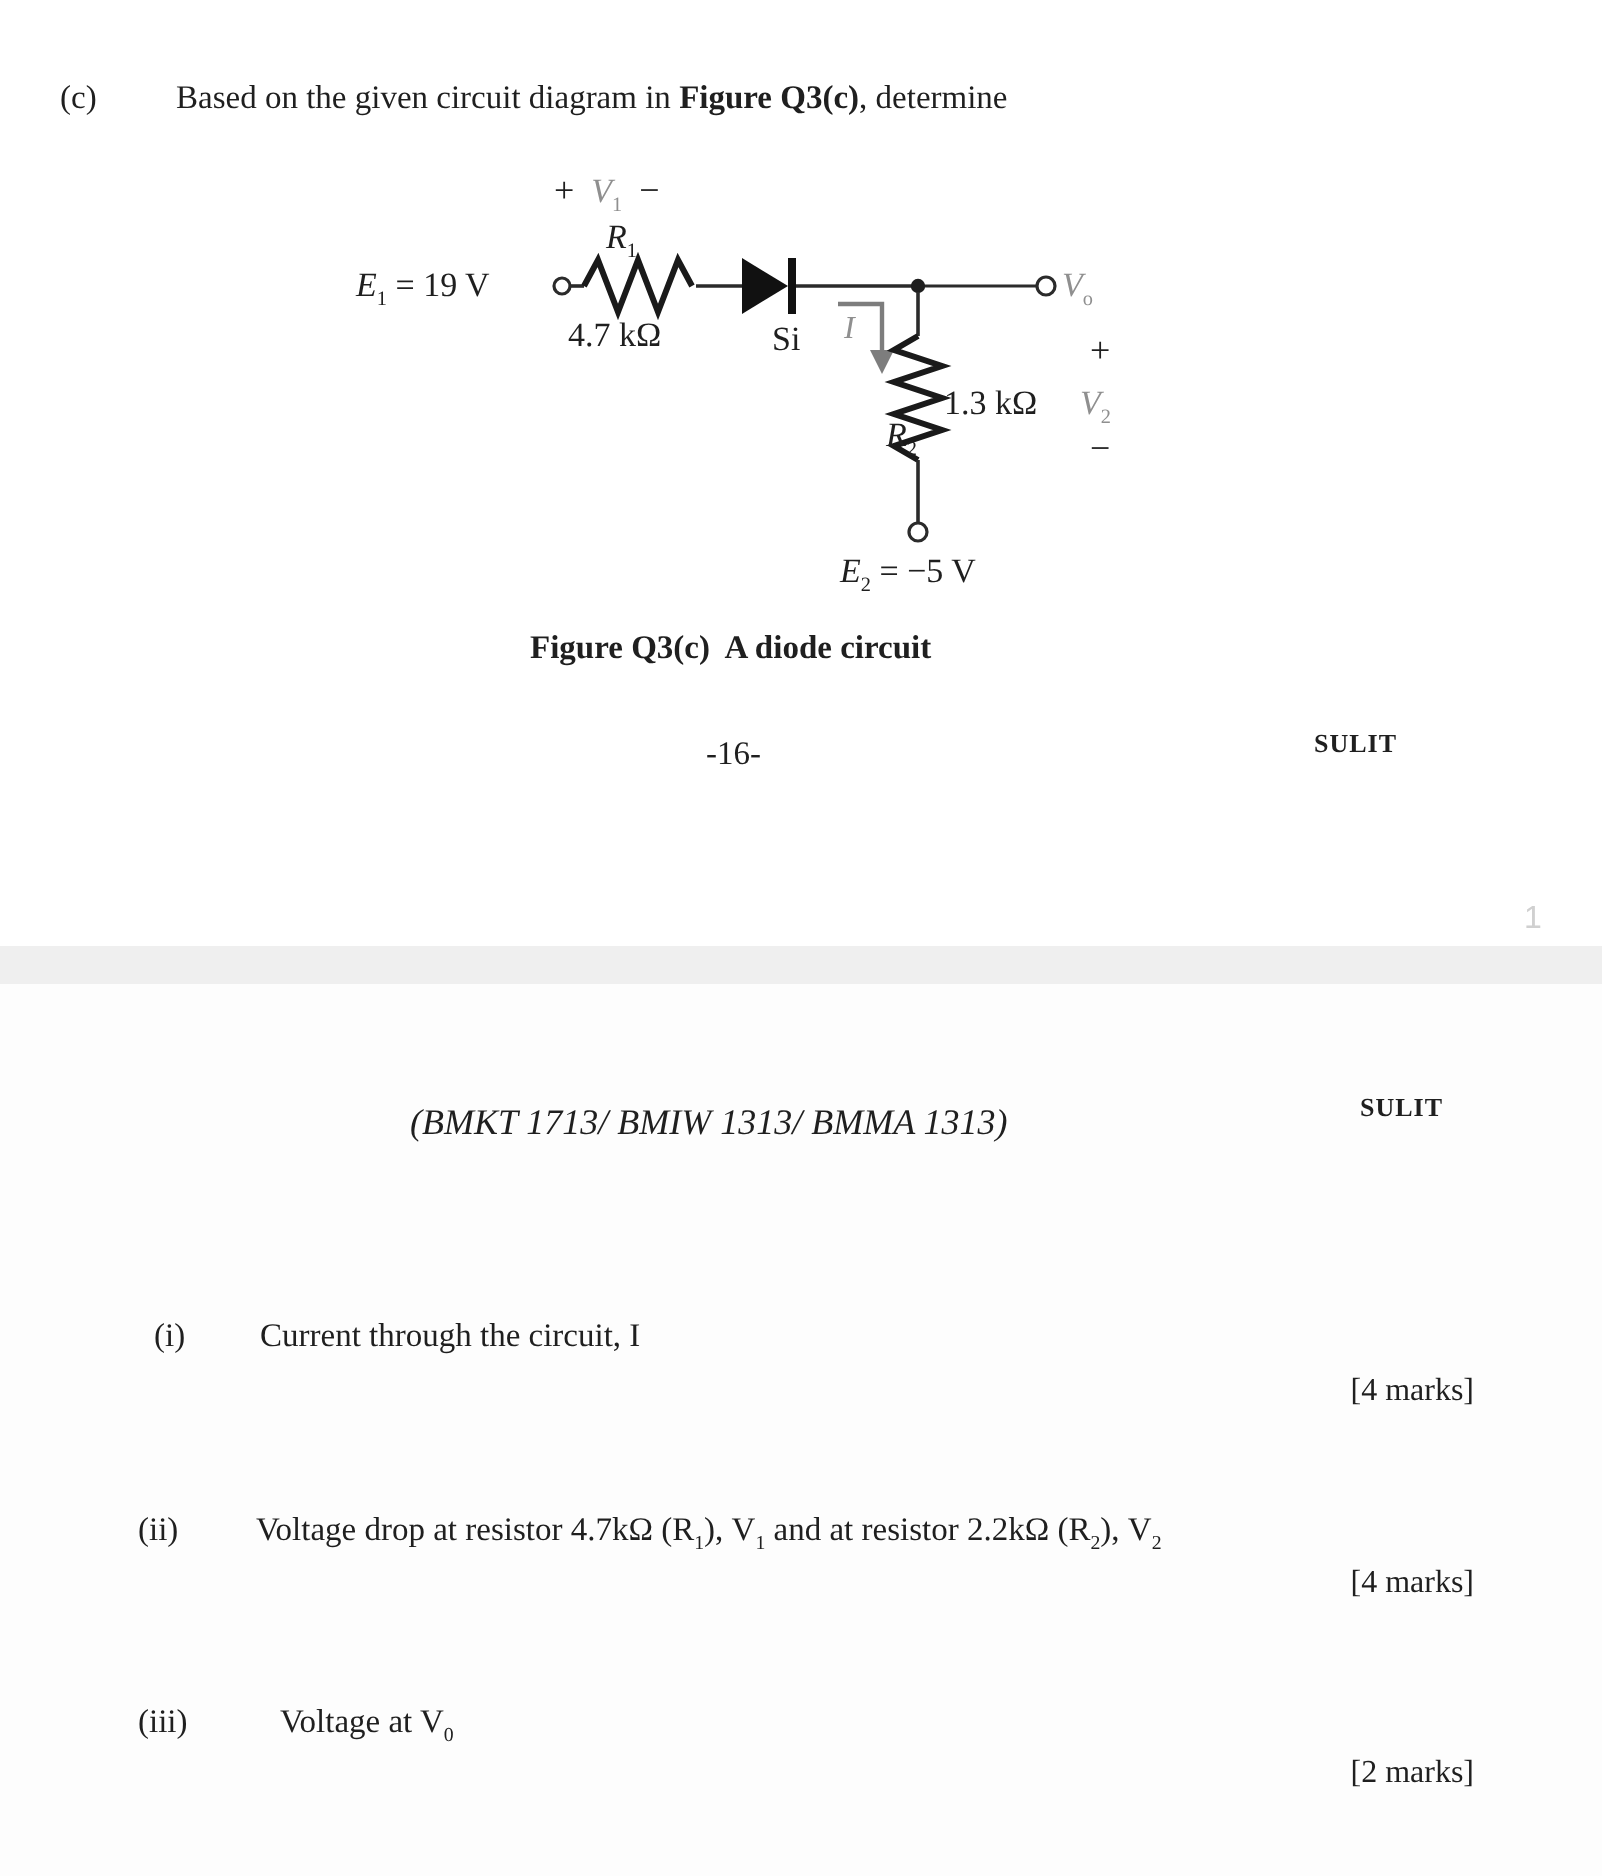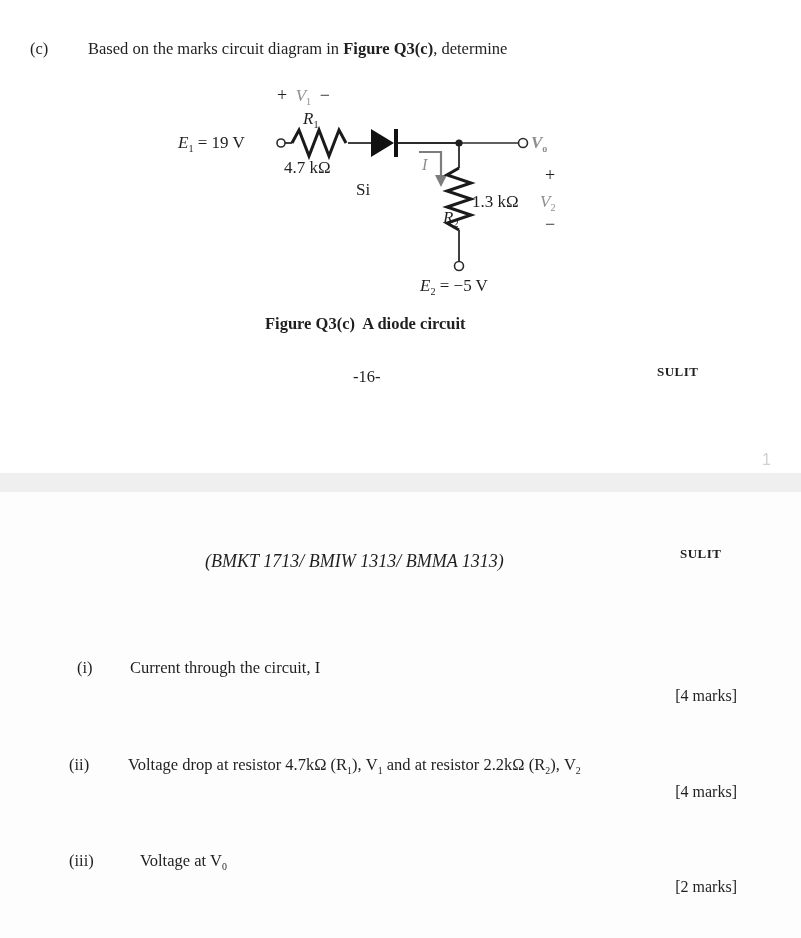--- a/index.html
+++ b/index.html
@@ -22,21 +22,21 @@
   .page2-bg { position:absolute; left:0; top:492px; width:801px; height:446px; background:#fdfdfd; }
   .page-indicator { position:absolute; left:762px; top:451px; font-family:"Liberation Sans","DejaVu Sans",sans-serif;
     font-size:16px; color:#d0d0d0; }
   svg.circuit { position:absolute; left:0; top:0; }
   .sign { font-size:18px; }
 </style>
 </head>
 <body>
 
 <div class="abs body-text" style="left:30px; top:39px;">(c)</div>
-<div class="abs body-text" style="left:88px; top:39px;"><span>Based on the marks circuit diagram in </span><span class="b">Figure Q3(c)</span><span>, determine</span></div>
+<div class="abs body-text" style="left:88px; top:39px;"><span>Based on the given circuit diagram in </span><span class="b">Figure Q3(c)</span><span>, determine</span></div>
 
 <svg class="circuit" width="801" height="460" viewBox="0 0 801 460">
 
   <circle cx="281" cy="143" r="4" fill="#ffffff" stroke="#2b2b2b" stroke-width="1.6"></circle>
 
   <line x1="285" y1="143" x2="292" y2="143" stroke="#2b2b2b" stroke-width="1.8"></line>
   <line x1="348" y1="143" x2="371" y2="143" stroke="#2b2b2b" stroke-width="1.8"></line>
   <line x1="398" y1="143" x2="456" y2="143" stroke="#2b2b2b" stroke-width="1.8"></line>
   <line x1="462" y1="143" x2="518" y2="143" stroke="#2b2b2b" stroke-width="1.6"></line>
 
@@ -59,25 +59,25 @@
 </svg>
 
 <div class="abs circ-label" style="left:277px; top:85px;"><span class="sign">+</span>&nbsp;&nbsp;<span class="it muted">V</span><sub class="sb muted">1</sub>&nbsp;&nbsp;<span class="sign">−</span></div>
 
 <div class="abs circ-label" style="left:303px; top:109px;"><span class="it">R</span><sub class="sb">1</sub></div>
 
 <div class="abs circ-label" style="left:178px; top:133px;"><span class="it">E</span><sub class="sb">1</sub><span> = 19 V</span></div>
 
 <div class="abs circ-label" style="left:284px; top:158px;">4.7 kΩ</div>
 
-<div class="abs circ-label" style="left:356px; top:160px;margin-top:20px;">Si</div>
+<div class="abs circ-label" style="left:386px; top:160px;">Si</div>
 
 <div class="abs circ-label it muted" style="left:422px; top:156px; font-size:16px;">I</div>
 
-<div class="abs circ-label" style="left:531px; top:133px;font-weight:bold;"><span class="it muted">V</span><sub class="sb muted">o</sub></div>
+<div class="abs circ-label" style="left:531px; top:133px;"><span class="it muted">V</span><sub class="sb muted">o</sub></div>
 
 <div class="abs circ-label" style="left:443px; top:192px;margin-top:16px;"><span class="it">R</span><sub class="sb">2</sub></div>
 
 <div class="abs circ-label" style="left:472px; top:192px;">1.3 kΩ</div>
 
 <div class="abs sign" style="left:545px; top:165px;">+</div>
 <div class="abs circ-label" style="left:540px; top:192px;"><span class="it muted">V</span><sub class="sb muted">2</sub></div>
 <div class="abs sign" style="left:545px; top:214px;">−</div>
 
 <div class="abs circ-label" style="left:420px; top:276px;"><span class="it">E</span><sub class="sb">2</sub><span> = −5 V</span></div>

